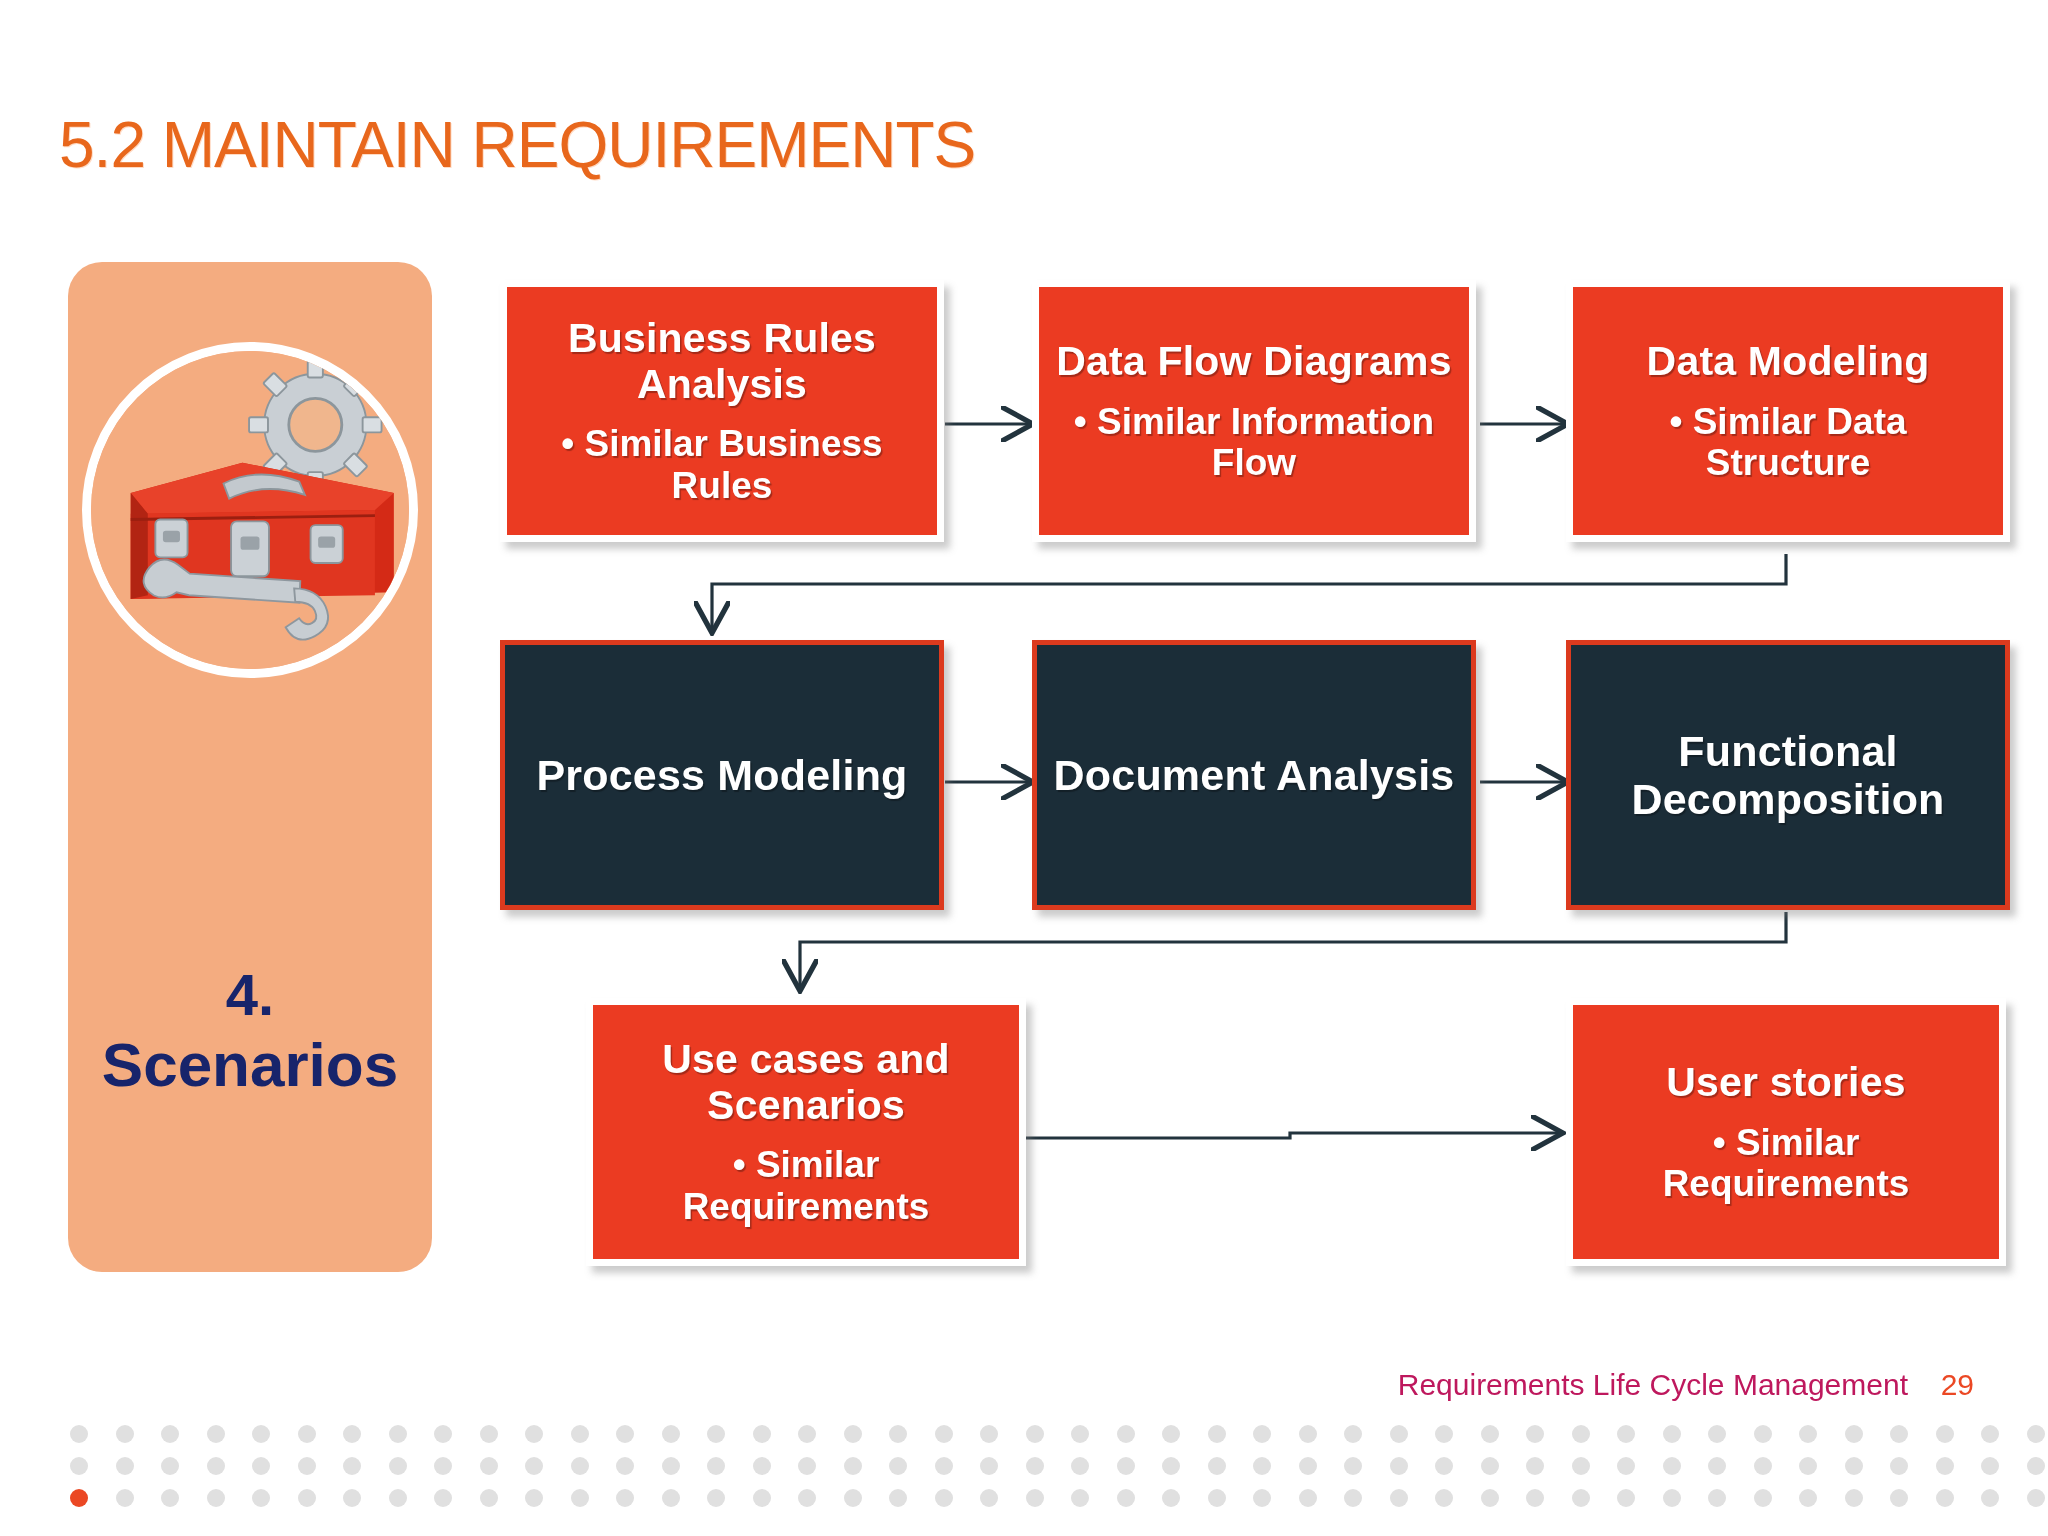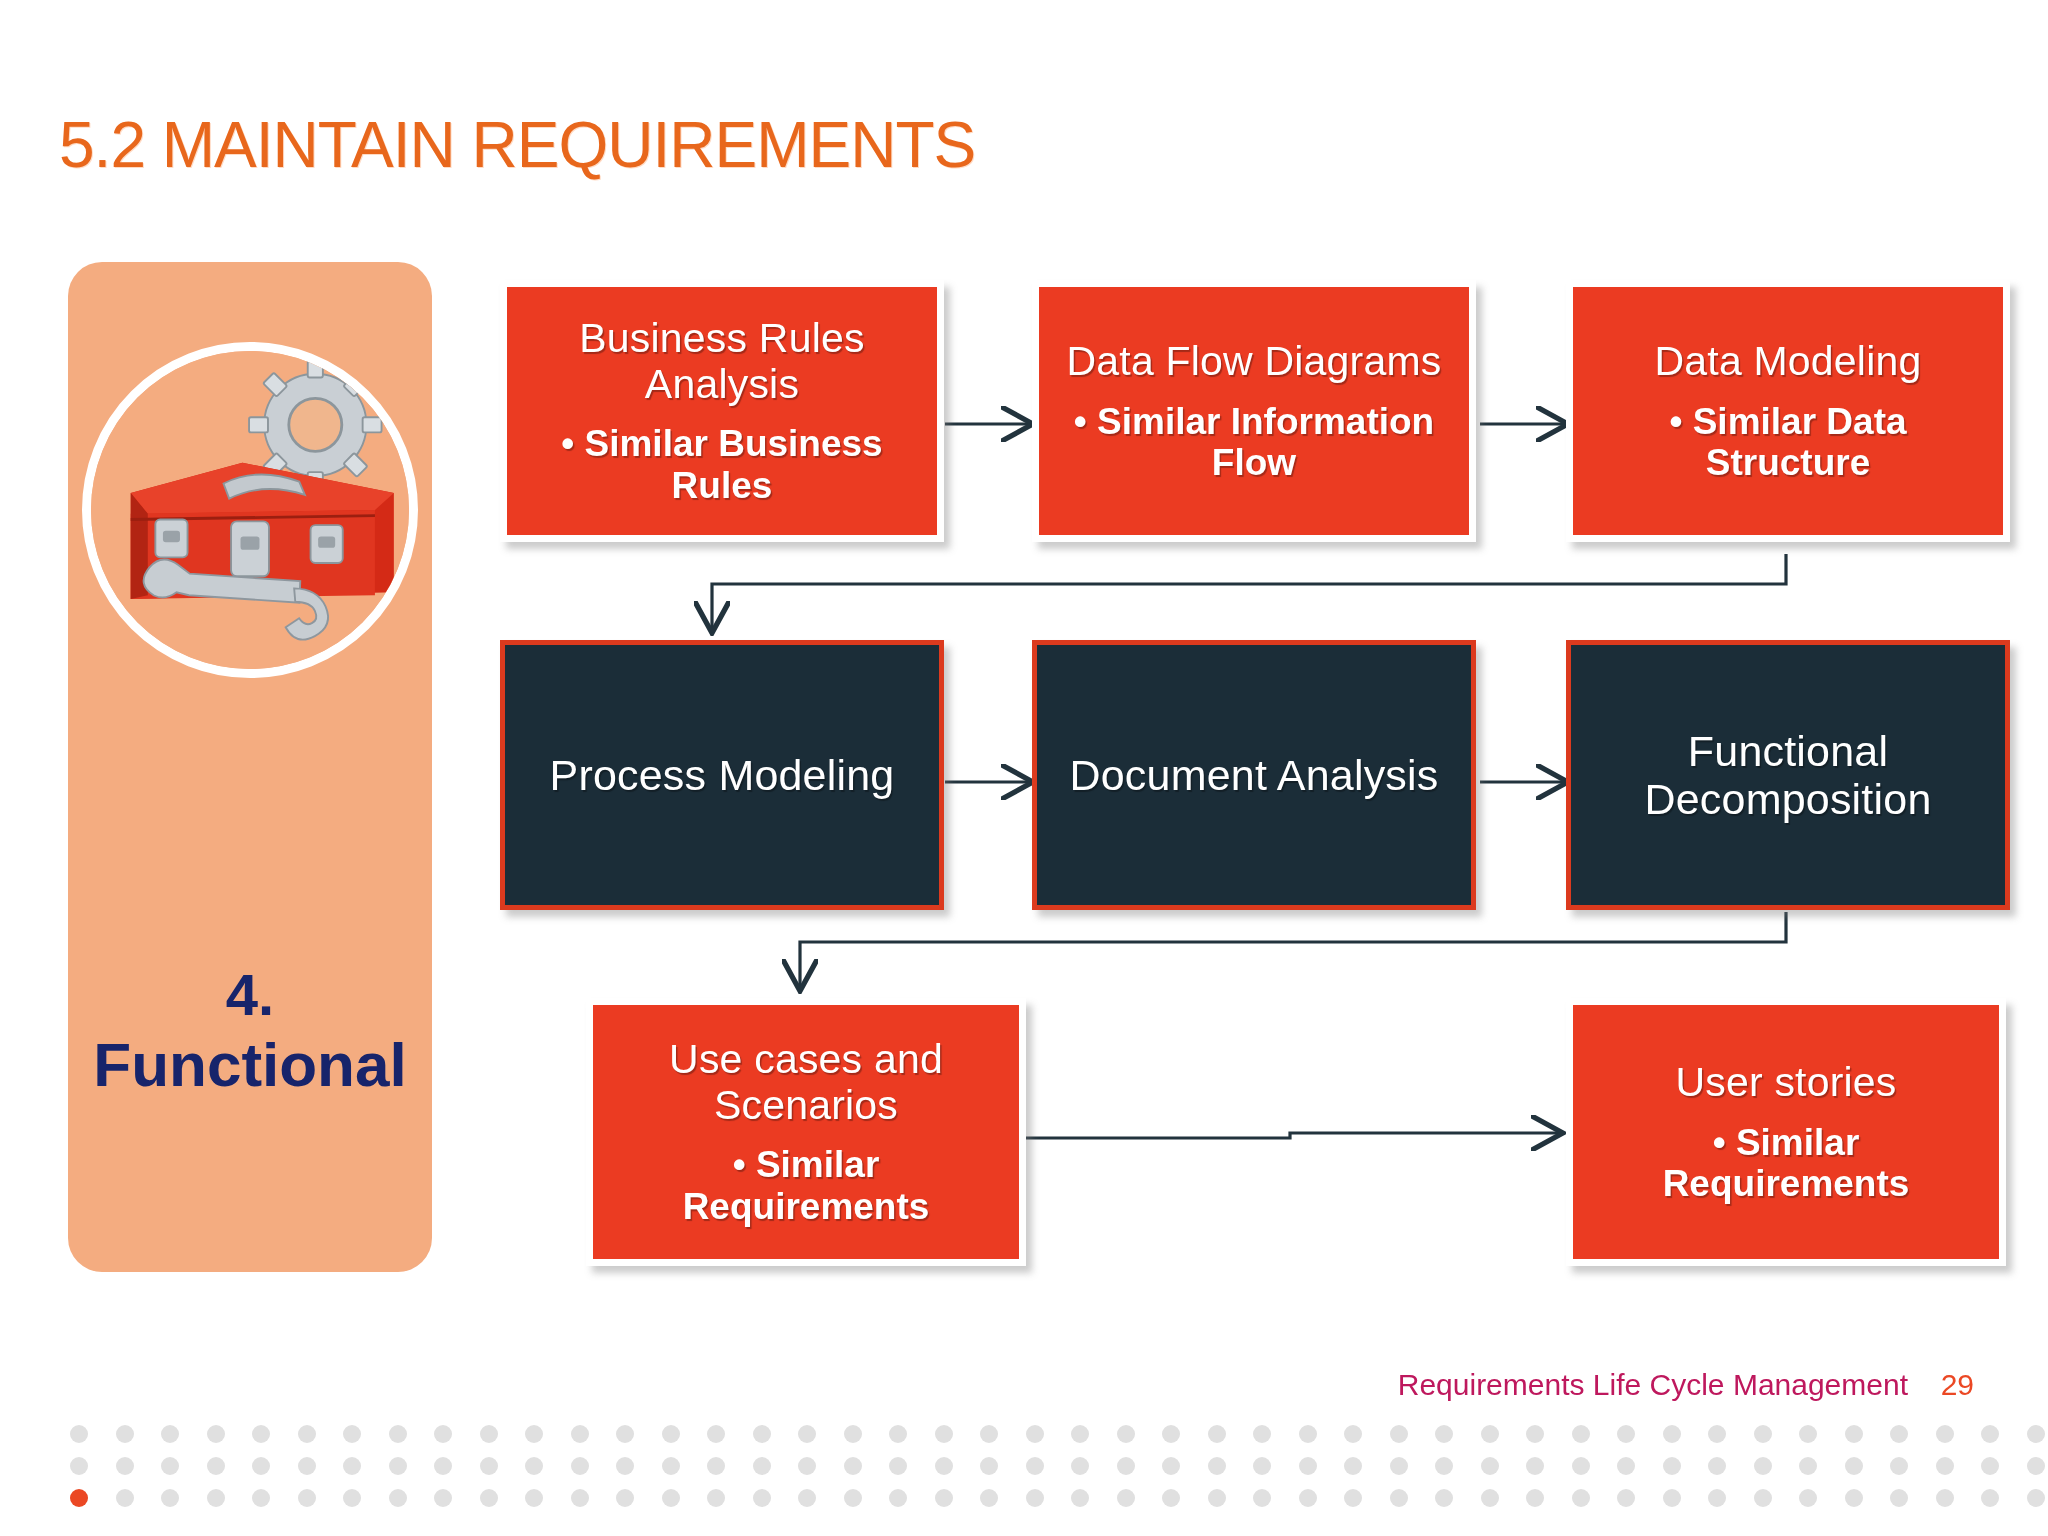--- a/index.html
+++ b/index.html
@@ -89,21 +89,21 @@
     box-shadow: 6px 7px 7px rgba(120,120,120,.38);
   }
 
   .flow-box.dark {
     background: #1B2D38;
     border: 5px solid #DC3A1E;
     box-shadow: 6px 7px 7px rgba(120,120,120,.38);
   }
 
   .box-title {
-    font-weight: normal;
+    font-weight: bold;
     font-size: 41px;
     line-height: 1.12;
     letter-spacing: .2px;
     text-shadow: 1.5px 1.5px 1px rgba(0,0,0,.30);
   }
   .box-bullet {
     font-weight: bold;
     font-size: 37px;
     line-height: 1.12;
     margin-top: 16px;
@@ -206,21 +206,21 @@
         </g>
 
         <g transform="translate(58,248) rotate(-13)">
           <path d="M6 12 q-16 -16 2 -30 q16 -12 30 4 l10 12 l112 34 l-6 22 l-112 -34 l-12 -6 q-14 6 -24 -2 Z" fill="#C7CDD2" stroke="#8E979E" stroke-width="2"></path>
           <path d="M152 38 q24 6 28 26 q4 22 -18 28 q-22 6 -28 -16 l16 -6 q4 10 12 8 q8 -2 6 -12 q-2 -10 -18 -14 Z" fill="#C7CDD2" stroke="#8E979E" stroke-width="2"></path>
         </g>
       </svg>
     </div>
     <div id="sidebar-label">
       <span class="num">4.</span>
-      <span class="word">Functional</span>
+      <span class="word">Scenarios</span>
     </div>
   </div>
 
   <svg id="connectors" xmlns="http://www.w3.org/2000/svg">
     <defs>
       <marker id="arrow" viewBox="0 0 12 12" refX="10" refY="6" markerWidth="11" markerHeight="11" orient="auto-start-reverse">
         <path d="M0,0 L11,6 L0,12" fill="none" stroke="#22333D" stroke-width="1.8"></path>
       </marker>
     </defs>
     <g stroke="#22333D" stroke-width="3.2" fill="none" marker-end="url(#arrow)">

